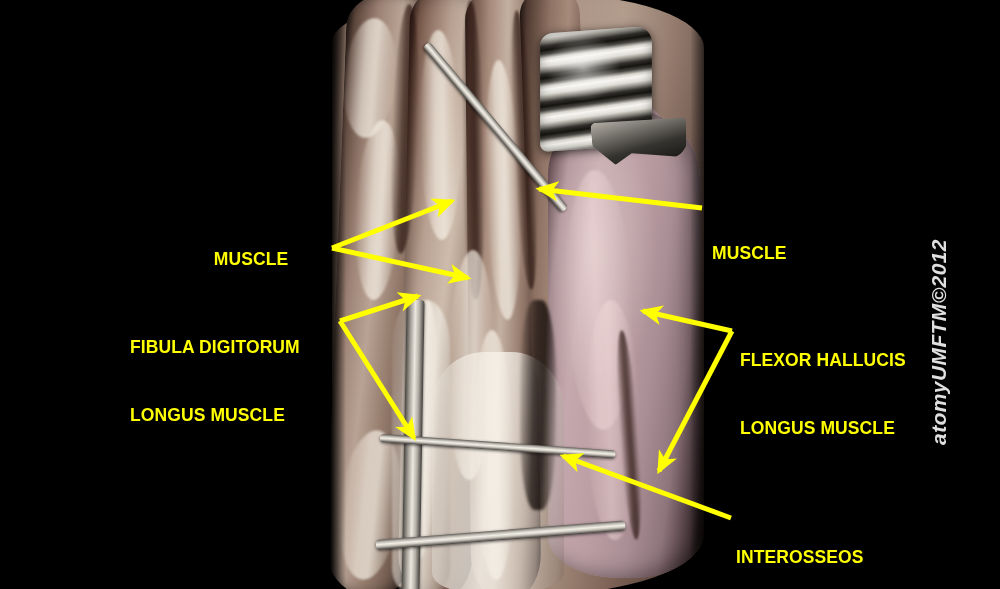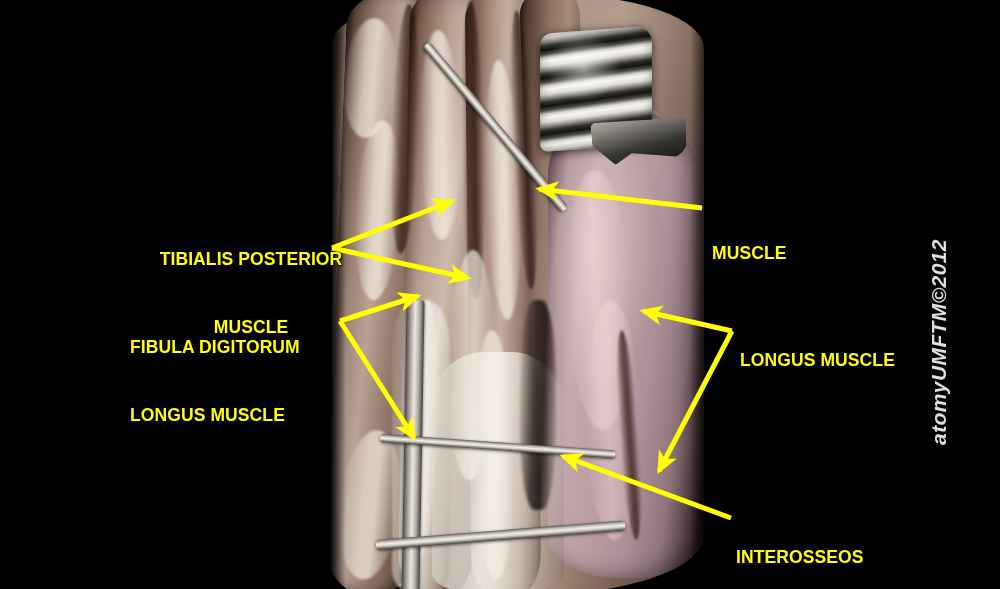--- a/index.html
+++ b/index.html
@@ -397,34 +397,34 @@
       <path d="M 732 331 L 643 311" stroke="#FFFF00" stroke-width="5" fill="none" marker-end="url(#ah)"></path>
       <path d="M 732 331 L 659 471" stroke="#FFFF00" stroke-width="5" fill="none" marker-end="url(#ah)"></path>
     </g>
 
     <g>
       <path d="M 731 518 L 563 456" stroke="#FFFF00" stroke-width="5" fill="none" marker-end="url(#ah)"></path>
     </g>
   </svg>
 
   <div class="label center" style="left:148px; top:203px; width:206px;">
-    <div>TIBIALIS POSTERIOR</div>
     <div>MUSCLE</div>
   </div>
 
   <div class="label" style="left:130px; top:291px;">
     <div>FIBULA DIGITORUM</div>
     <div>LONGUS MUSCLE</div>
   </div>
 
   <div class="label" style="left:712px; top:197px;">
     <div>MUSCLE</div>
   </div>
 
   <div class="label" style="left:740px; top:304px;">
+    <div>FLEXOR HALLUCIS</div>
     <div>LONGUS MUSCLE</div>
   </div>
 
   <div class="label" style="left:736px; top:501px;">
     <div>INTEROSSEOS</div>
     
   </div>
 
   <div id="watermark">atomyUMFTM©2012</div>
 

